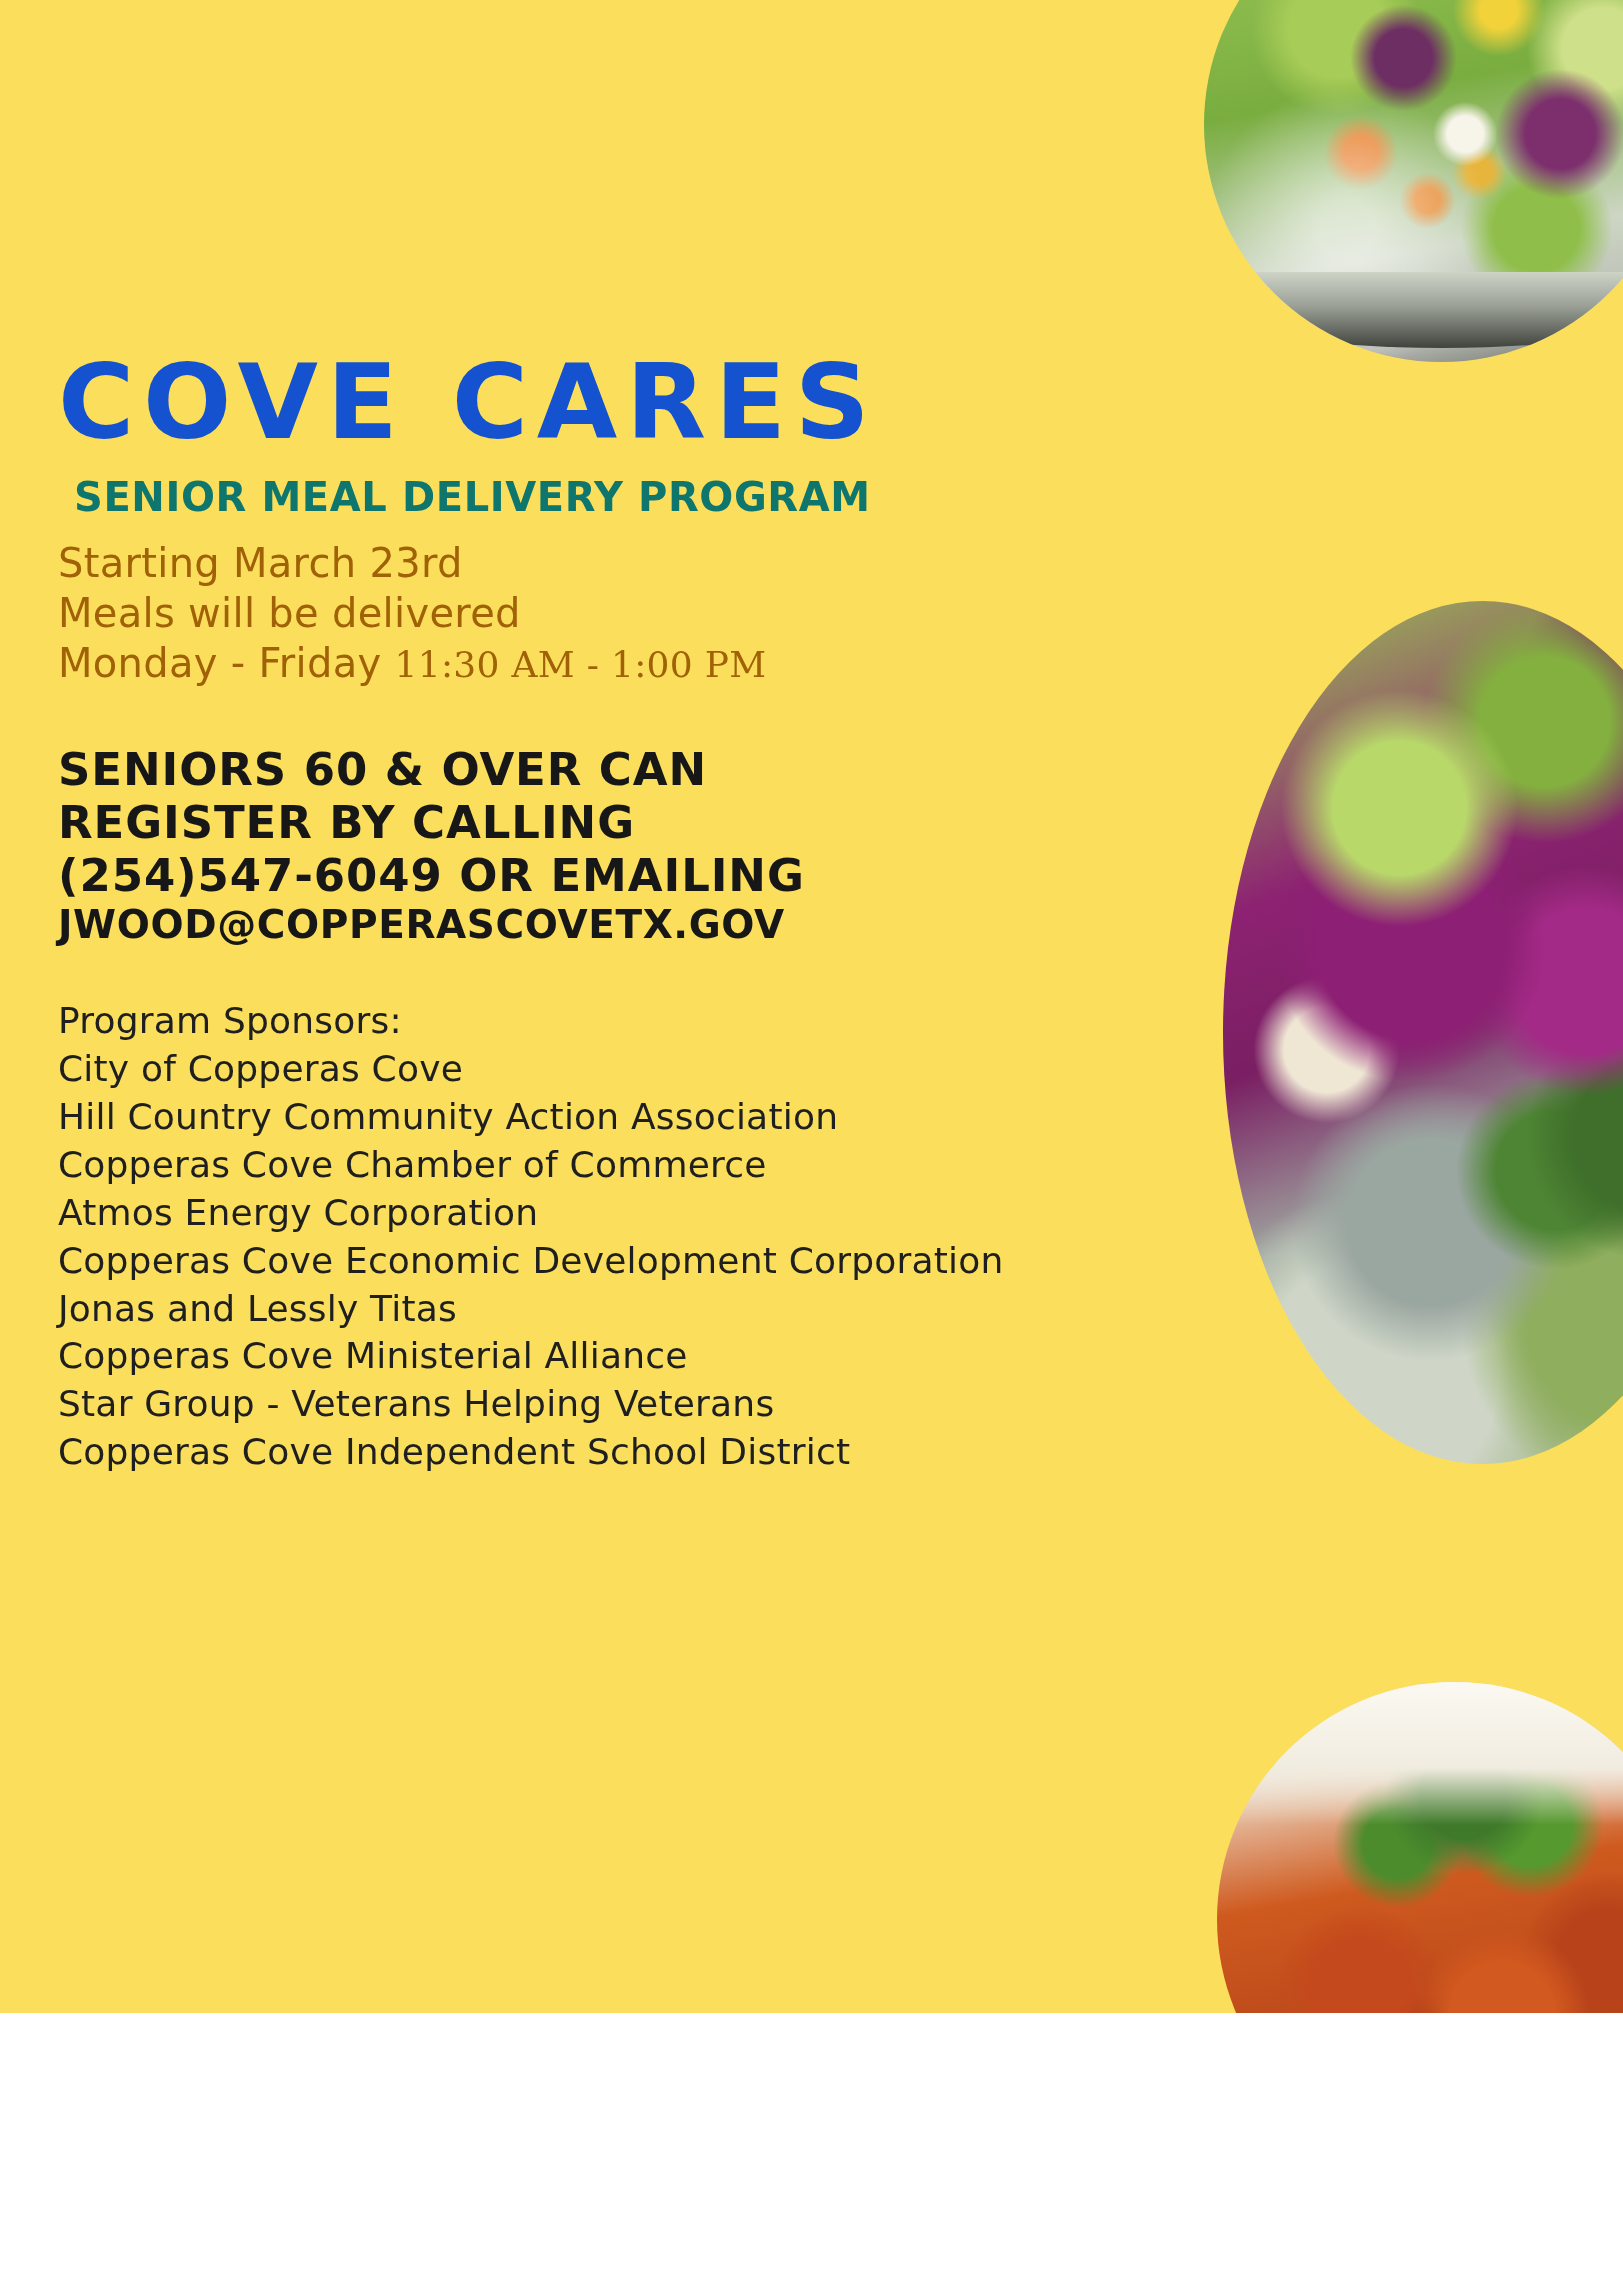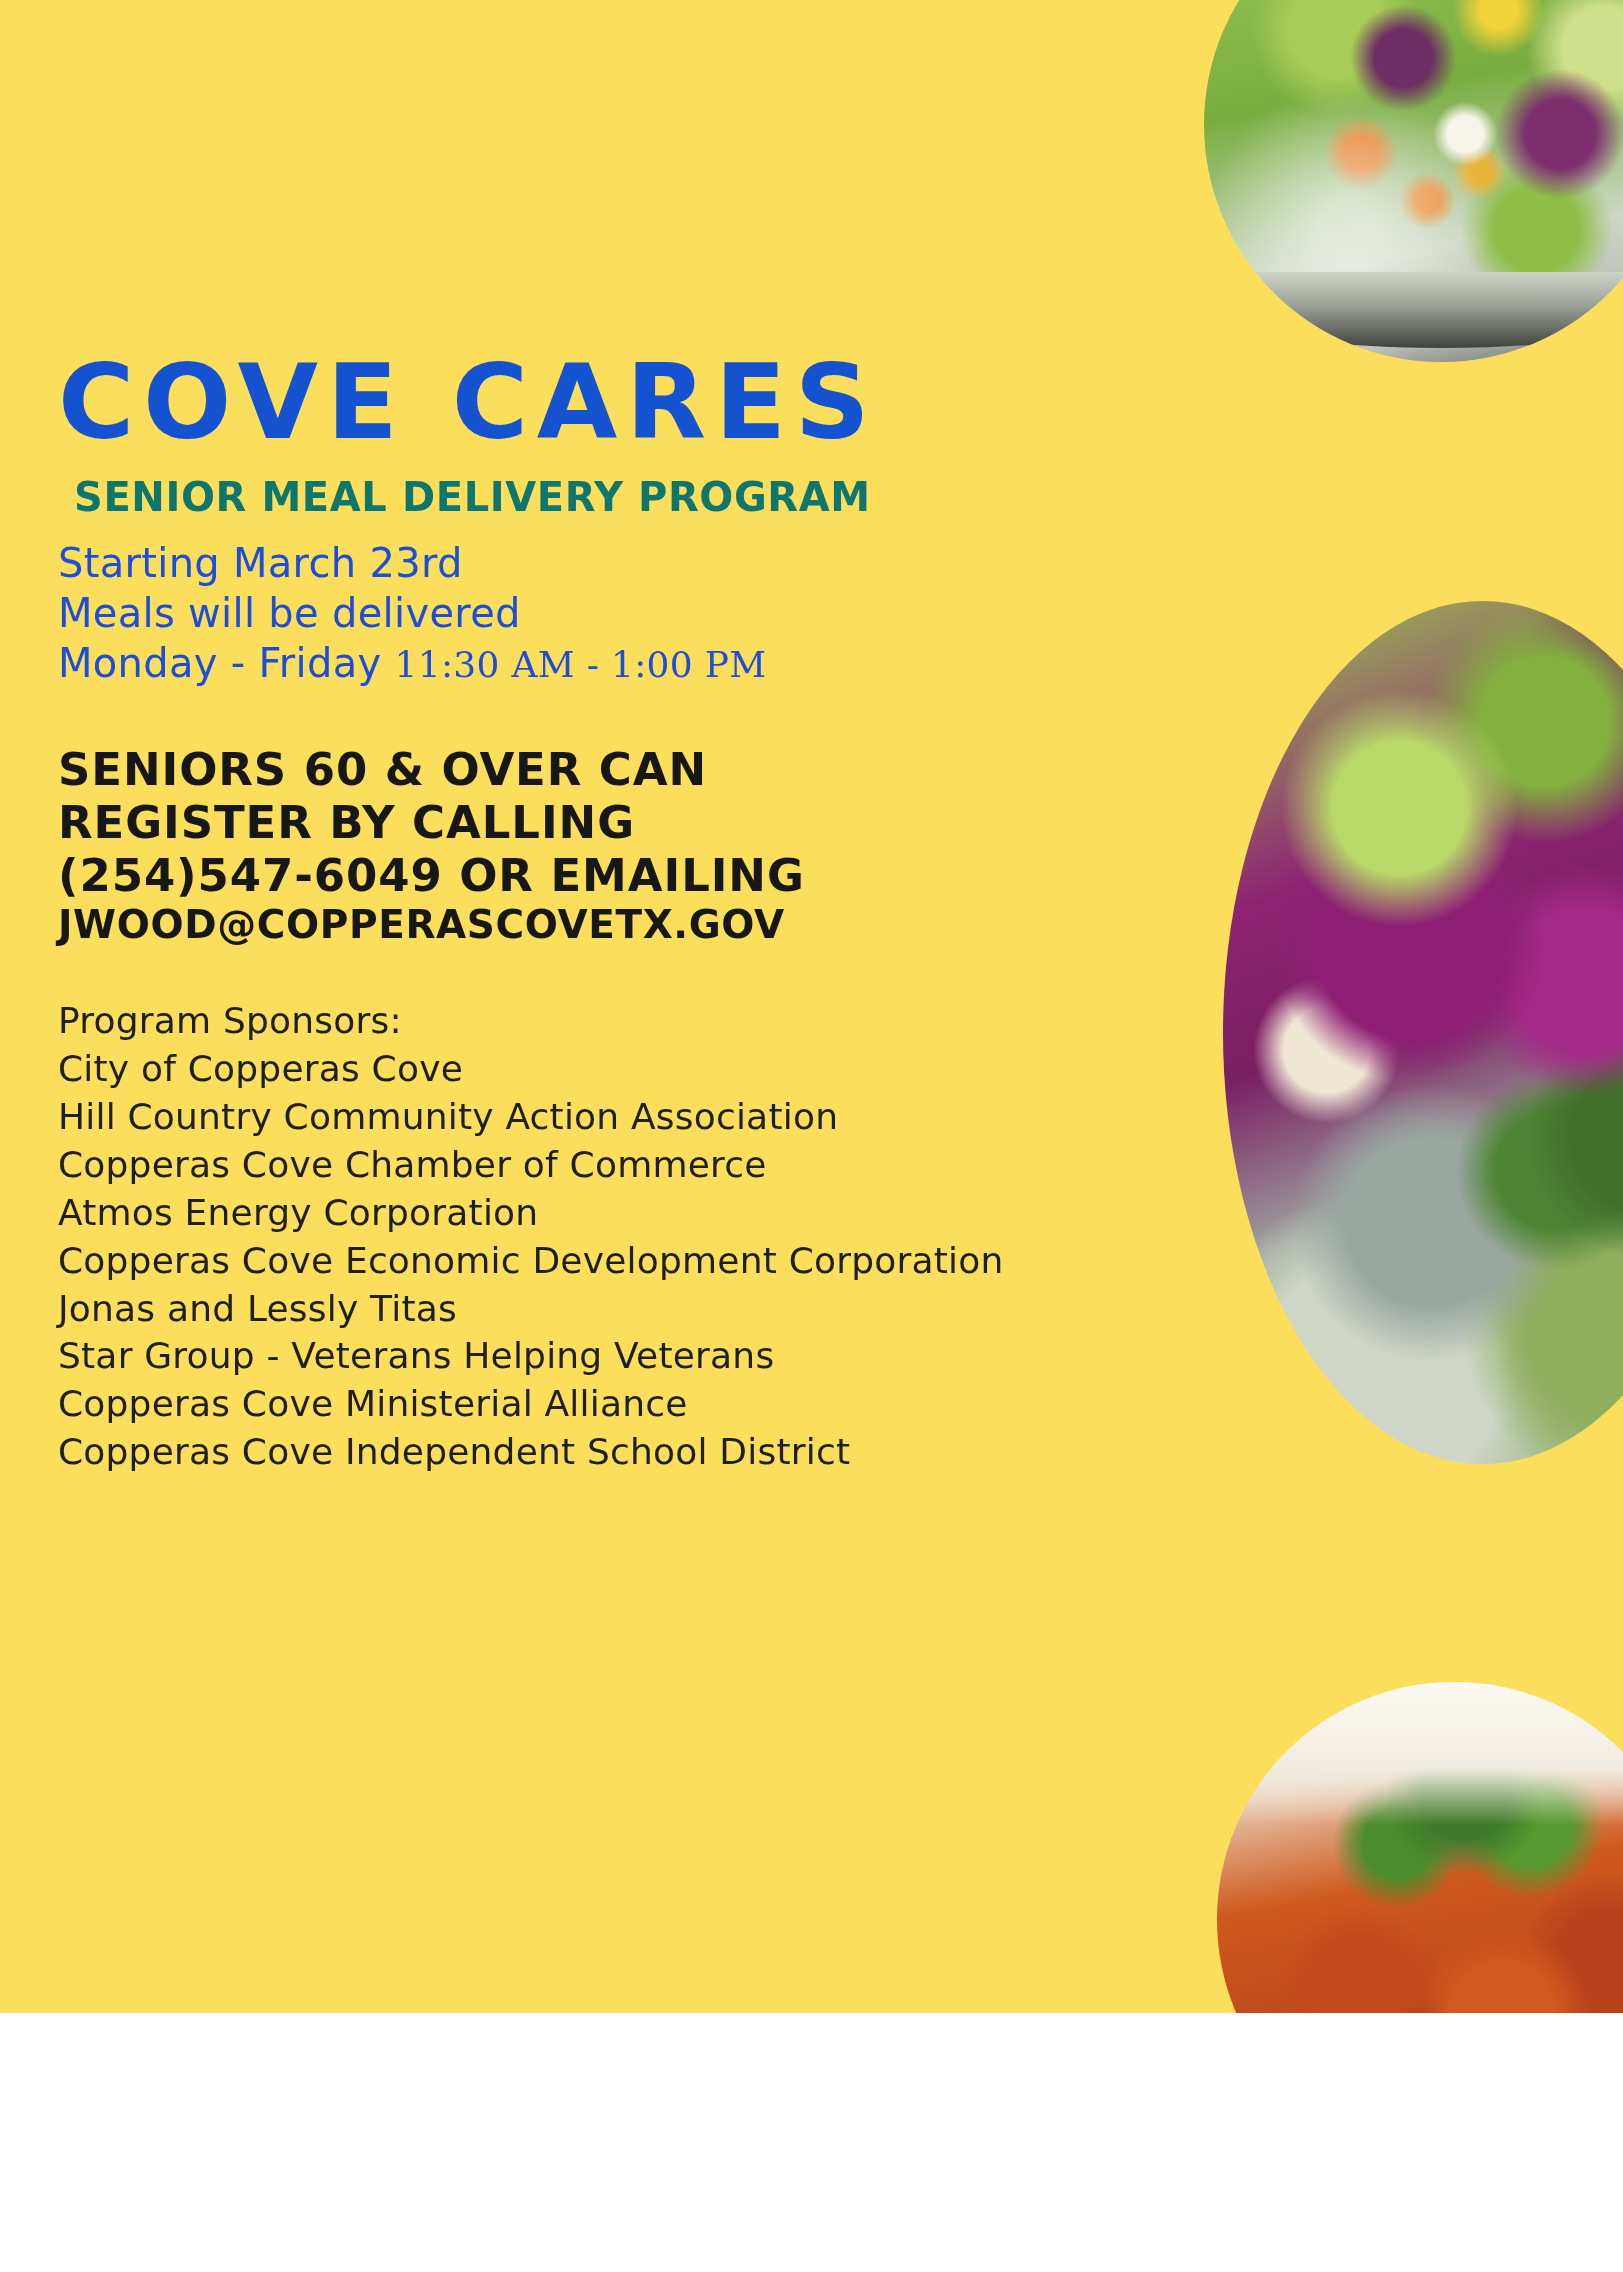--- a/index.html
+++ b/index.html
@@ -126,21 +126,21 @@
     font-weight: 700;
     font-size: 40px;
     letter-spacing: 0.6px;
     color: #0f766e;
     margin: 0 0 19px 16px;
     line-height: 1.1;
   }
 
   .intro-line {
     font-size: 40px;
-    color: #1d4ed8;
+    color: #a16207;
     line-height: 1.25;
     font-weight: 400;
     letter-spacing: 0.3px;
   }
   .intro-line .time {
     font-family: "DejaVu Serif", serif;
     font-size: 36px;
     text-align: center;
   }
 
@@ -210,20 +210,20 @@
     </div>
 
     <div class="sponsors">
       <div class="sponsors-heading">Program Sponsors:</div>
       <div class="sponsor-item">City of Copperas Cove</div>
       <div class="sponsor-item">Hill Country Community Action Association</div>
       <div class="sponsor-item">Copperas Cove Chamber of Commerce</div>
       <div class="sponsor-item">Atmos Energy Corporation</div>
       <div class="sponsor-item">Copperas Cove Economic Development Corporation</div>
       <div class="sponsor-item">Jonas and Lessly Titas</div>
+      <div class="sponsor-item">Copperas Cove Ministerial Alliance</div>
       <div class="sponsor-item">Star Group - Veterans Helping Veterans</div>
-      <div class="sponsor-item">Copperas Cove Ministerial Alliance</div>
       <div class="sponsor-item">Copperas Cove Independent School District</div>
     </div>
 
   </div>
 </div>
 
 
 </body></html>

